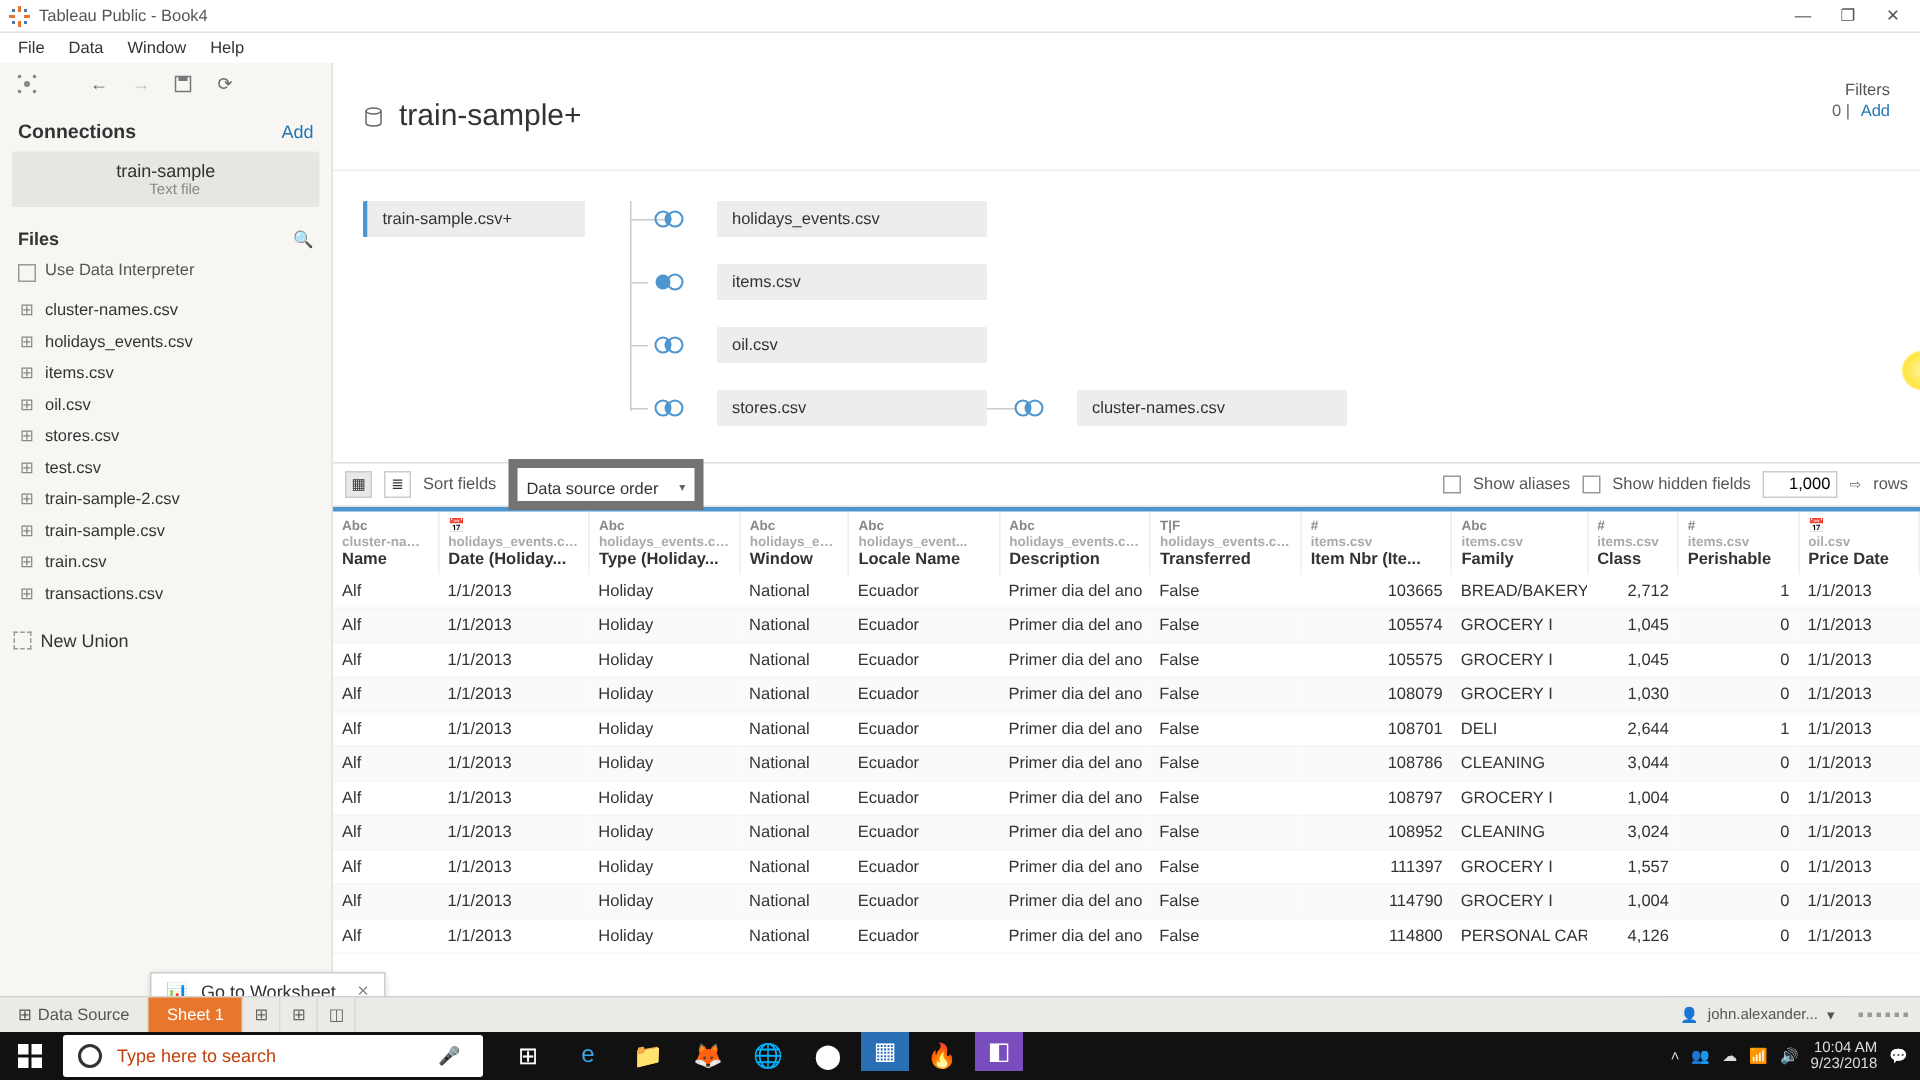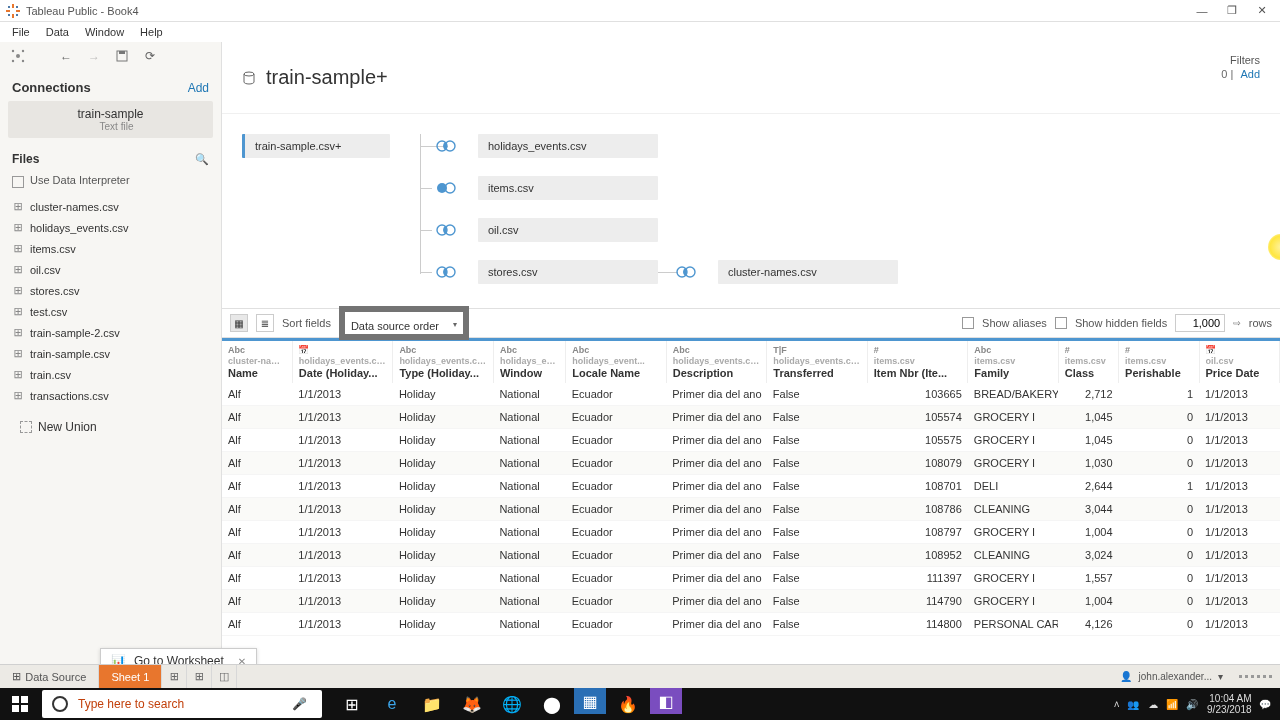--- a/index.html
+++ b/index.html
@@ -24,21 +24,21 @@
 .files-head { display:flex; align-items:center; justify-content:space-between; padding:6px 12px; }
 .files-head .h { font-size:12px; font-weight:700; }
 .files-head .search { font-size:11px; color:#999; }
 .interp { padding:2px 12px 8px; display:flex; gap:6px; align-items:flex-start; }
 .interp .cb { width:12px; height:12px; border:1px solid #999; margin-top:2px; flex-shrink:0; }
 .interp .txt { font-size:11px; color:#555; }
 .interp-desc { padding:0 12px 10px 30px; font-size:10px; color:#777; line-height:1.3; }
 .file-list { padding:0 4px; }
 .file-row { display:flex; align-items:center; gap:6px; padding:4px 8px; font-size:11px; color:#333; }
 .file-row .fic { width:12px; text-align:center; color:#888; }
-.union-row { margin-top:8px; padding:6px 20px; display:flex; gap:6px; align-items:center; }
+.union-row { margin-top:8px; padding:6px 9px; display:flex; gap:6px; align-items:center; }
 .union-row .pic { width:12px; height:12px; border:1px dashed #999; }
 .main { flex:1; display:flex; flex-direction:column; position:relative; }
 .ds-head { height:72px; display:flex; align-items:center; padding:0 20px; border-bottom:1px solid #f0f0f0; position:relative; }
 .ds-head .ic { width:14px; height:14px; margin-right:10px; color:#666; }
 .ds-head .title { font-size:20px; color:#333; font-weight:400; }
 .ds-head .right { position:absolute; right:20px; top:12px; text-align:right; font-size:11px; }
 .ds-head .right .flbl { color:#555; margin-bottom:2px; }
 .ds-head .right .bot { color:#666; }
 .ds-head .right .addlink { color:#1f77b4; margin-left:4px; }
 .canvas { height:194px; position:relative; padding:20px; }

